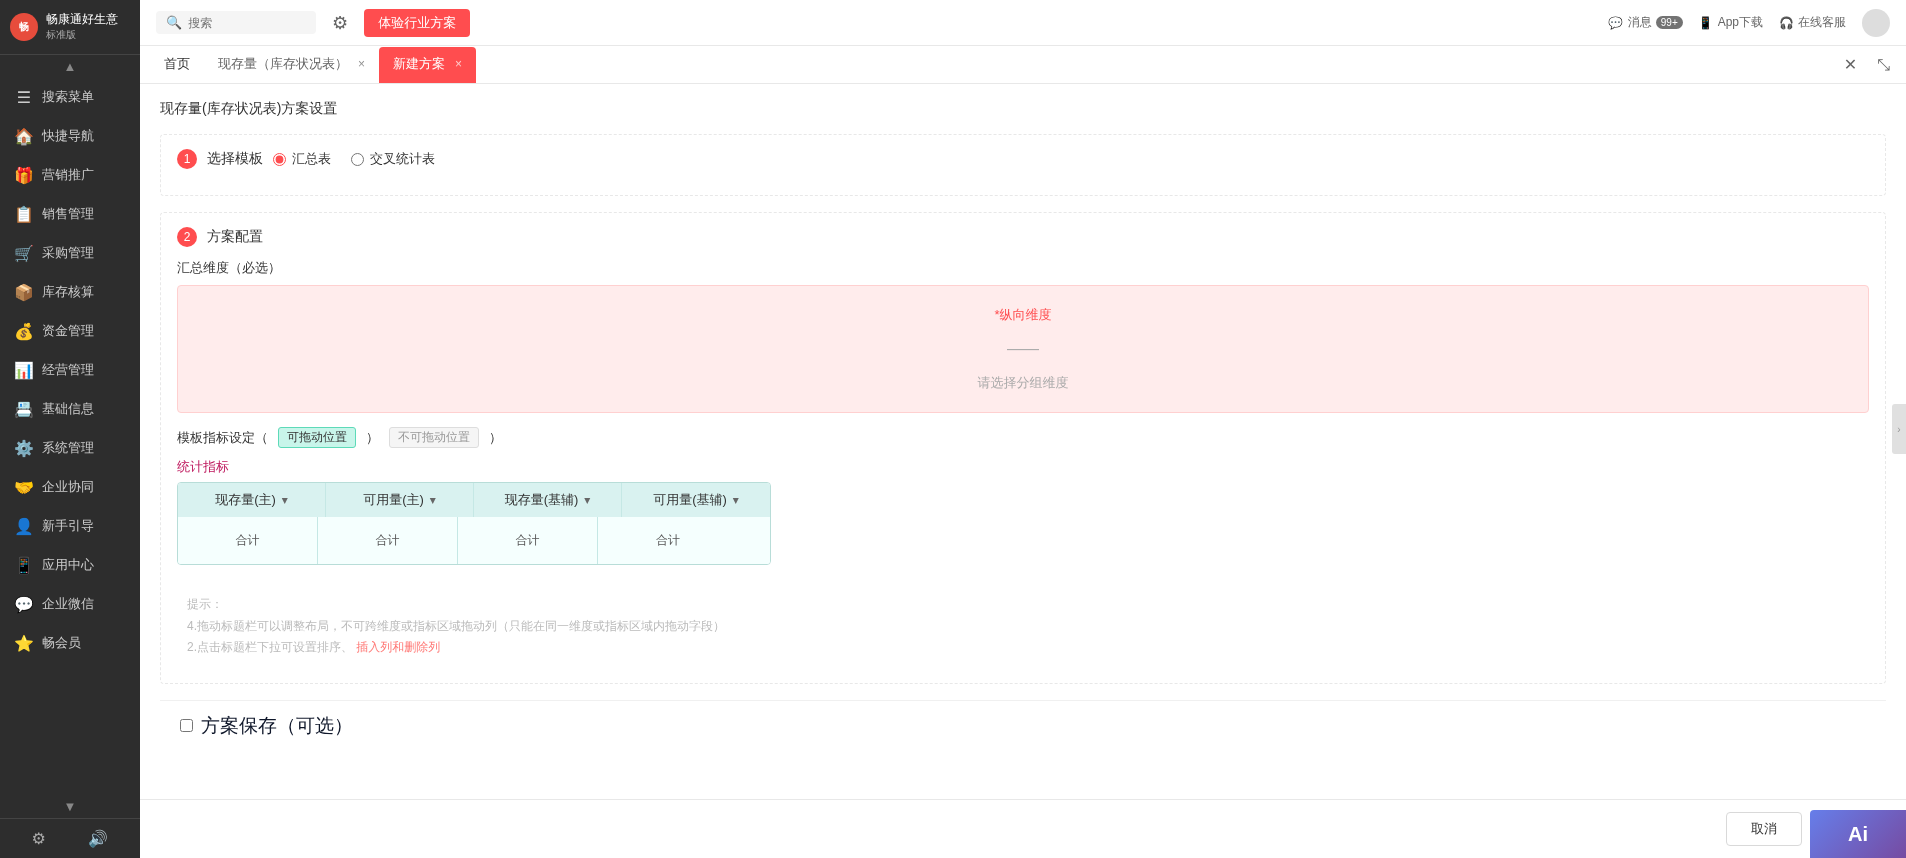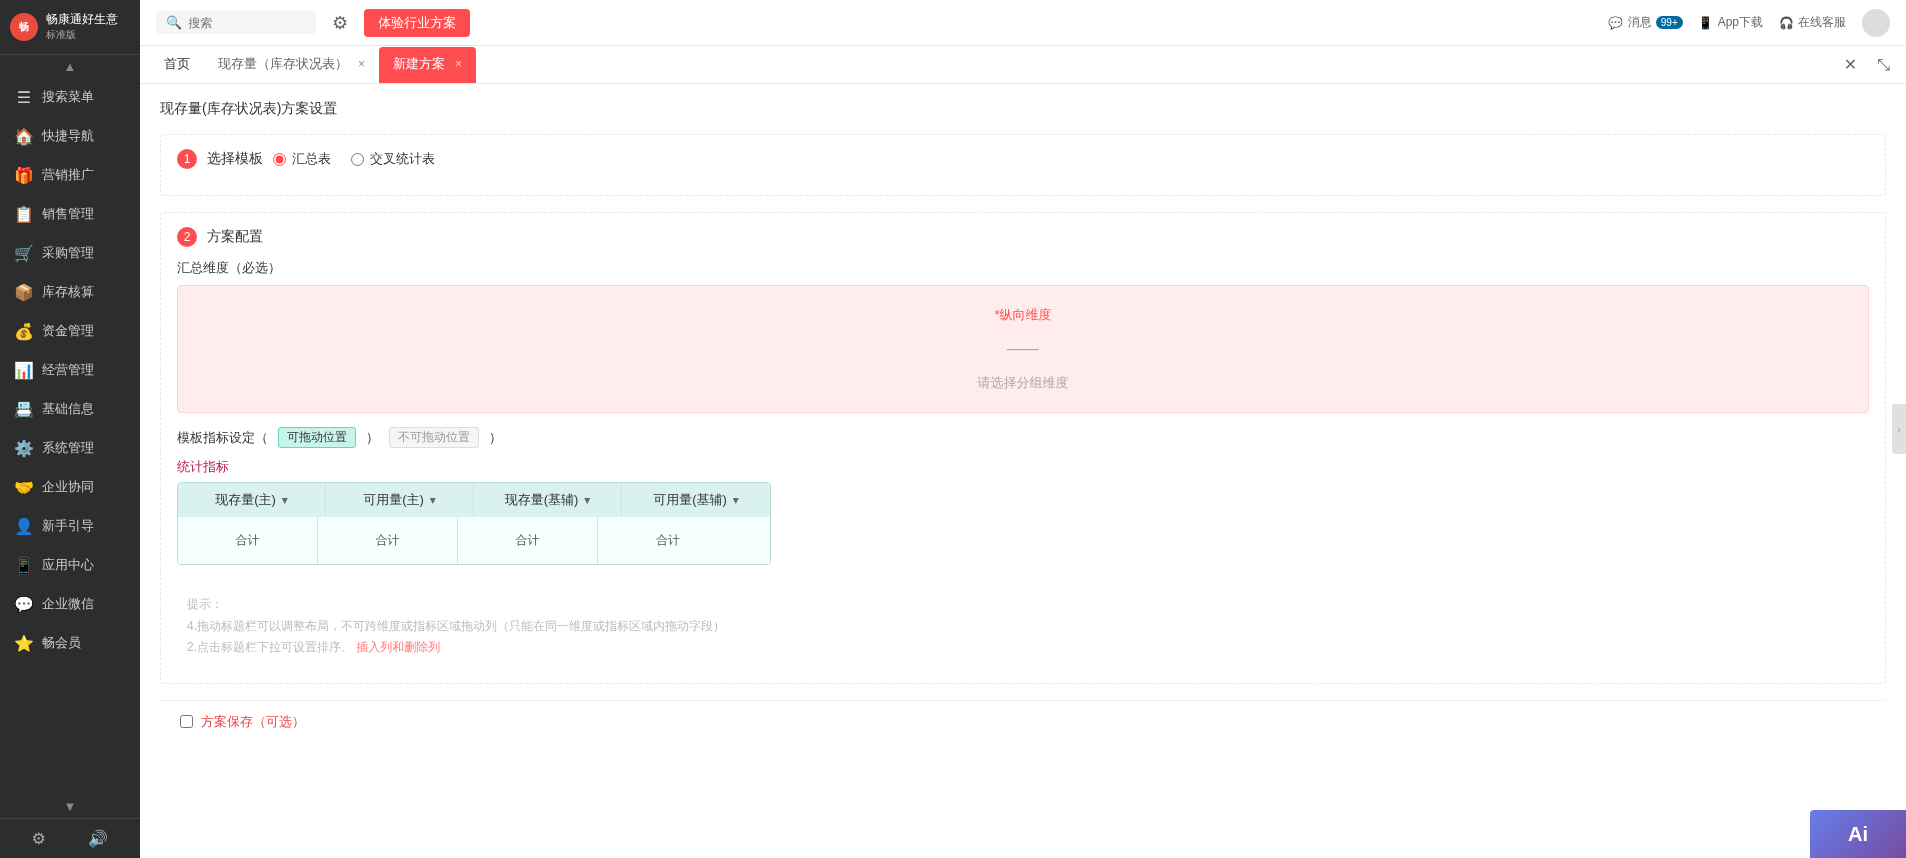--- a/index.html
+++ b/index.html
@@ -122,21 +122,21 @@
       color: #666;
     }
     .msg-btn {
       display: flex;
       align-items: center;
       gap: 4px;
       cursor: pointer;
       position: relative;
     }
     .badge {
-      background: #0369a1;
+      background: #737373;
       color: white;
       border-radius: 8px;
       font-size: 10px;
       padding: 1px 5px;
     }
     .header-action {
       display: flex;
       align-items: center;
       gap: 4px;
       cursor: pointer;
@@ -376,21 +376,21 @@
     
     .save-row {
       display: flex;
       align-items: center;
       gap: 8px;
       padding: 12px 20px;
       border-top: 1px solid #f0f0f0;
       background: #fff;
     }
     .save-checkbox { accent-color: #ff4d4f; cursor: pointer; }
-    .save-label { font-size: 13px; color: #ef4444; }
+    .save-label { font-size: 19px; color: #0f172a; }
 
     
     .footer-bar {
       background: #fff;
       border-top: 1px solid #e8e8e8;
       padding: 12px 20px;
       display: flex;
       justify-content: flex-end;
       gap: 10px;
       flex-shrink: 0;
@@ -673,20 +673,24 @@
       </div>
 
       <div class="save-row">
         <input type="checkbox" class="save-checkbox" style="">
         <label class="save-label">方案保存（可选）</label>
       </div>
 
     </div>
   </div>
 
+  <div class="footer-bar">
+    <button class="btn-cancel">取消</button>
+    <button class="btn-query">查询</button>
+  </div>
 
 </div>
 
 <div class="ai-float">
   <span>Ai</span>
 </div>
 
 <div class="right-edge-btn">›</div>
 
 </body></html>

